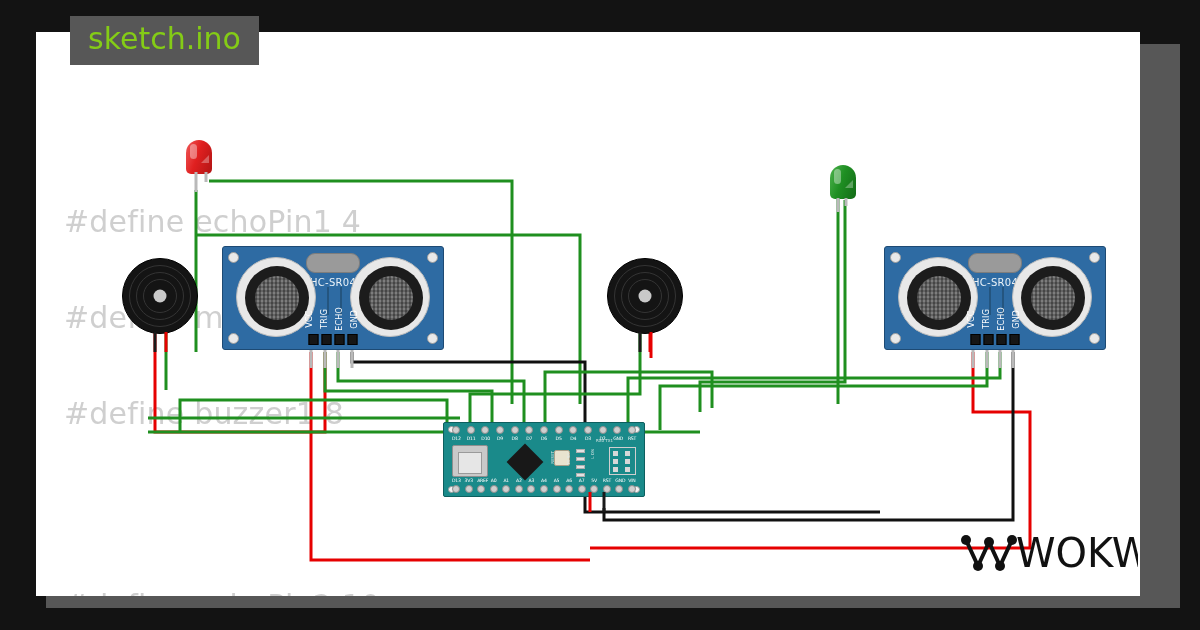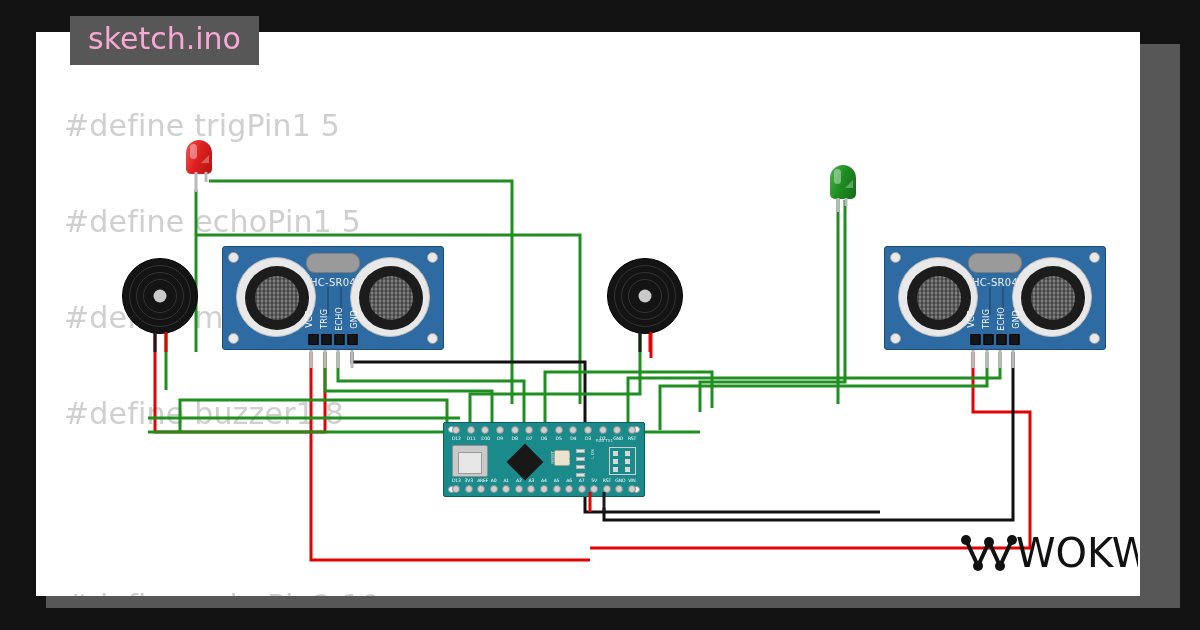--- a/index.html
+++ b/index.html
@@ -26,21 +26,21 @@
   .code-line{
     position:absolute; left:28px;
     font-size:30px; color:#cfcfcf; white-space:nowrap;
     font-family:"DejaVu Sans", sans-serif; font-weight:400;
     letter-spacing:0.2px;
   }
 
   
   .file-tab{
     position:absolute; left:70px; top:16px;
-    background:#575757; color:#f9a8d4;
+    background:#575757; color:#84cc16;
     font-size:30px; padding:6px 18px 8px 18px;
     font-family:"DejaVu Sans", sans-serif;
     line-height:1.15;
   }
 
   
   .diagram{ position:absolute; inset:0; }
   svg.wires{ position:absolute; left:0; top:0; width:1200px; height:630px; }
 
   
@@ -185,22 +185,21 @@
 </head>
 <body>
 
 <div id="stage">
 
   <div class="canvas-shadow"></div>
 
   <div class="canvas-sheet">
 
     <div class="code-layer">
-      <div class="code-line" style="top:76px">#define trigPin1 5</div>
-      <div class="code-line" style="top:172px">#define echoPin1 5</div>
+      <div class="code-line" style="top:172px">#define echoPin1 4</div>
       <div class="code-line" style="top:268px">#define m</div>
       <div class="code-line" style="top:364px">#define buzzer1 8</div>
       <div class="code-line" style="top:556px">#define echoPin2 10</div>
     </div>
   </div>
 
   <svg class="wires" viewBox="0 0 1200 630">
     <g fill="none" stroke-linecap="butt" stroke-linejoin="miter" stroke-width="3">
 
       <path d="M196 190 L196 235 L196 310 L196 352" stroke="#1f8f1f"></path>

